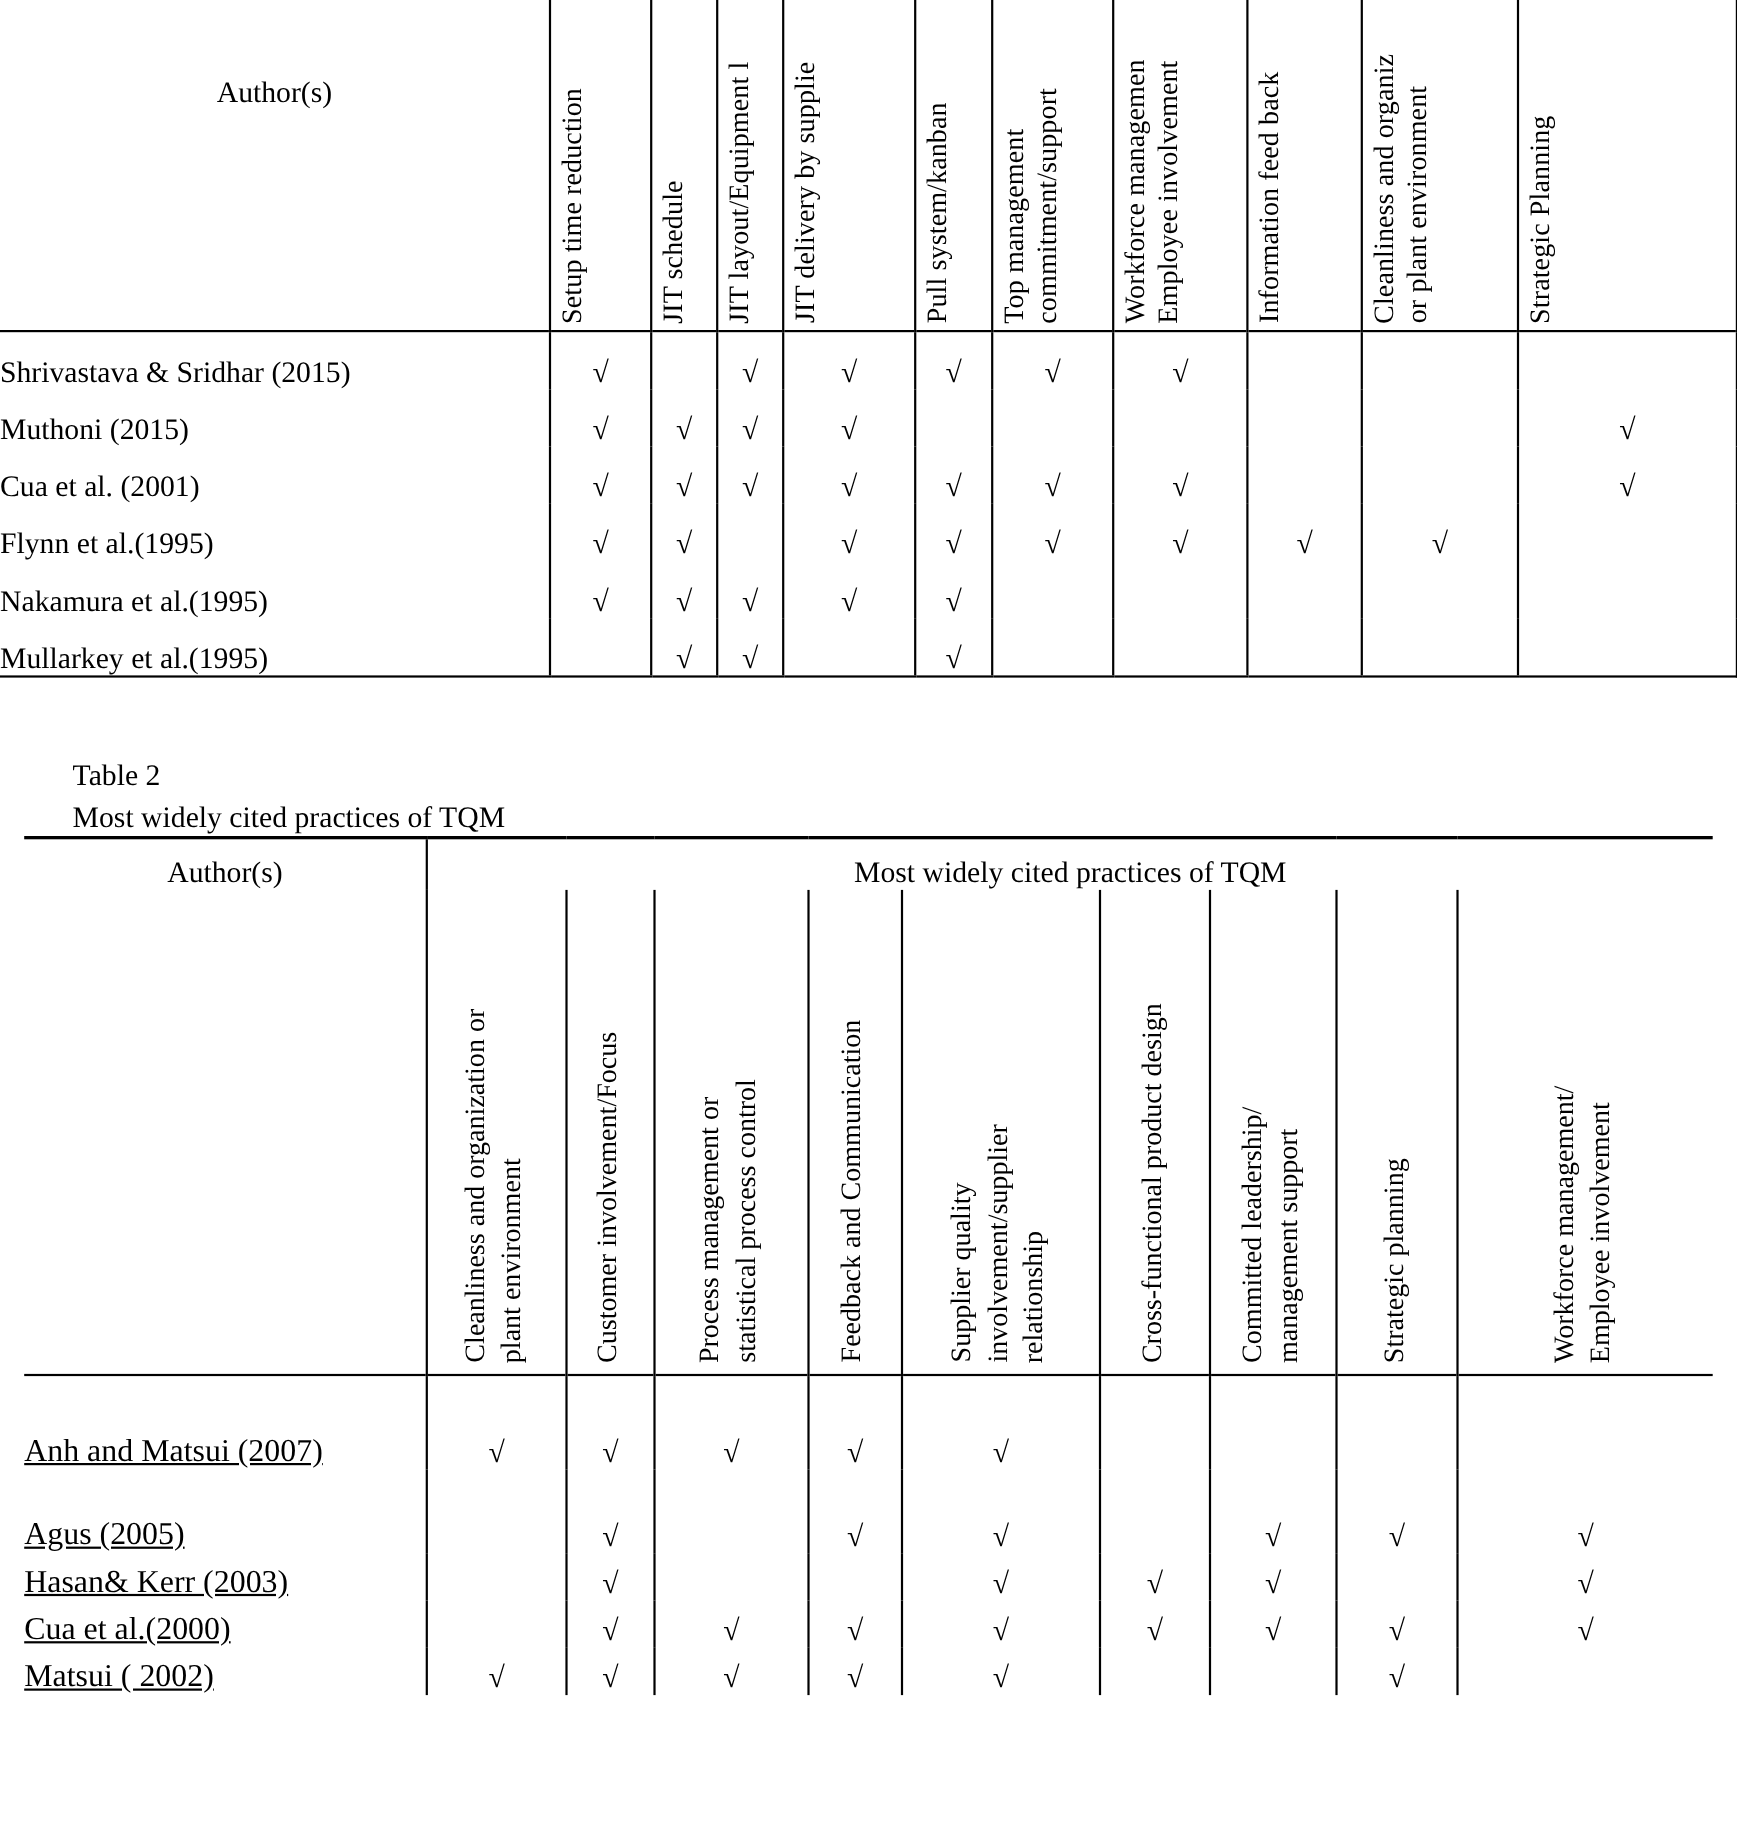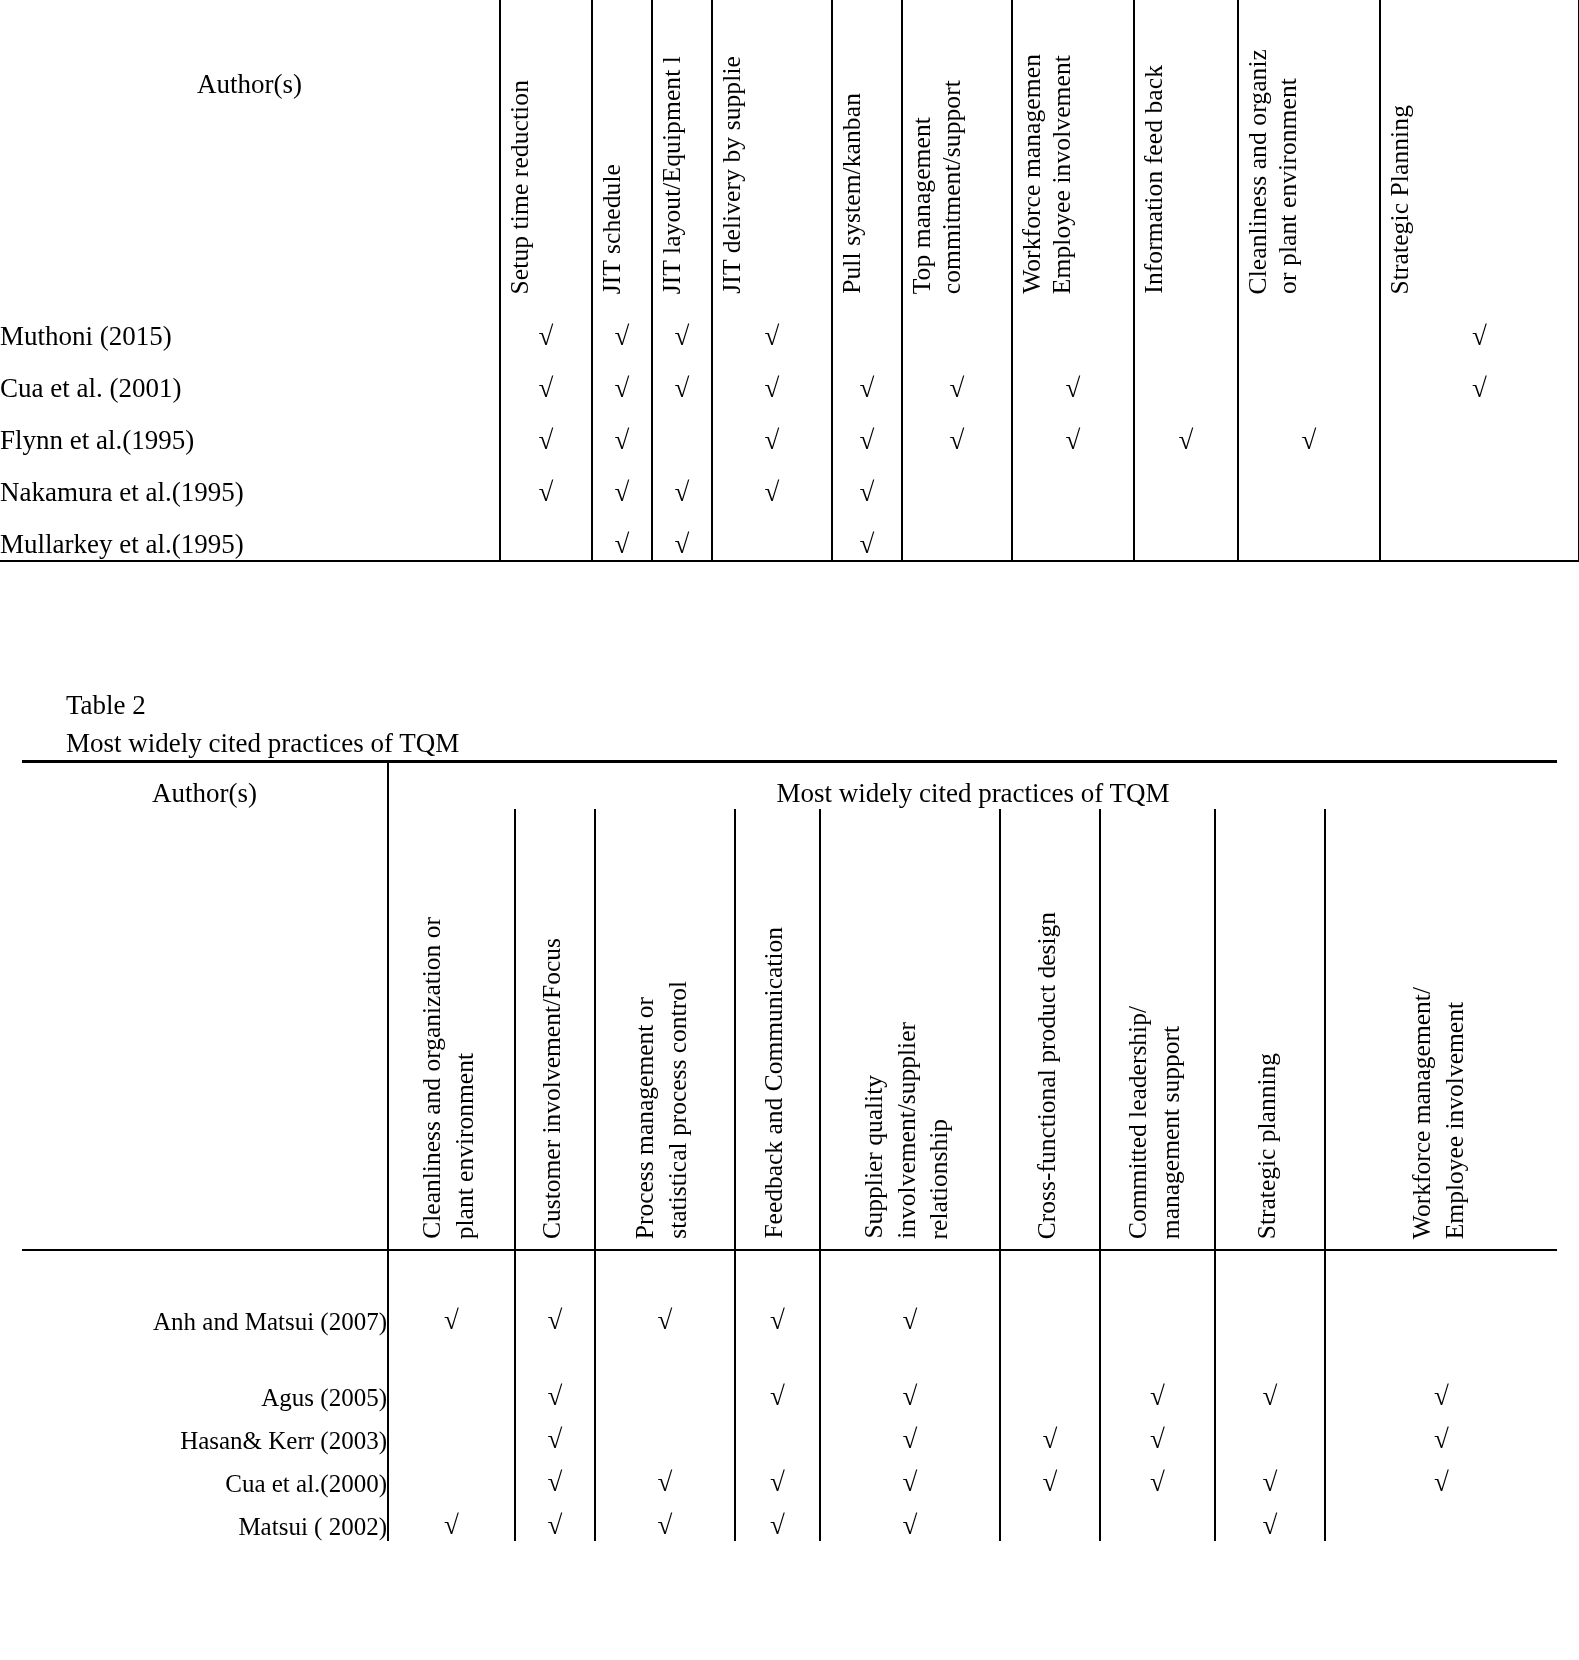--- a/index.html
+++ b/index.html
@@ -149,25 +149,26 @@
     line-height: 1.04;
     margin-right: 6px;
   }
   .t2-body-cell {
     border-left: 2.2px solid #000;
     text-align: center;
     font-size: 26px;
     vertical-align: middle;
   }
   .t2-author-cell {
-    text-align: right;
-    font-size: 25px;
+    text-align: left;
+    font-size: 29px;
     white-space: nowrap;
     vertical-align: middle;
     padding-right: 14px;
+    text-decoration: underline;
   }
   .r-tall { height: 76px; }
   .r-norm { height: 43px; }
   .r-first { height: 86px; }
 </style>
 </head>
 <body>
 
 <div class="t1-wrap">
   <table class="tbl">
@@ -238,20 +239,33 @@
             <span class="rot-line sq">or plant environment</span>
           </div>
         </td>
         <td class="rot-cell t1-last-border">
           <div class="rot-inner">
             <span class="rot-line">Strategic Planning</span>
           </div>
         </td>
       </tr>
 
+      <tr>
+        <td class="author-cell hrule-top"><span>Shrivastava  &amp; Sridhar (2015)</span></td>
+        <td class="body-cell hrule-top"><span class="chk">√</span></td>
+        <td class="body-cell hrule-top"></td>
+        <td class="body-cell hrule-top"><span class="chk">√</span></td>
+        <td class="body-cell hrule-top"><span class="chk">√</span></td>
+        <td class="body-cell hrule-top"><span class="chk">√</span></td>
+        <td class="body-cell hrule-top"><span class="chk">√</span></td>
+        <td class="body-cell hrule-top"><span class="chk">√</span></td>
+        <td class="body-cell hrule-top"></td>
+        <td class="body-cell hrule-top"></td>
+        <td class="body-cell hrule-top t1-last-border"></td>
+      </tr>
 
       <tr>
         <td class="author-cell"><span>Muthoni (2015)</span></td>
         <td class="body-cell"><span class="chk">√</span></td>
         <td class="body-cell"><span class="chk">√</span></td>
         <td class="body-cell"><span class="chk">√</span></td>
         <td class="body-cell"><span class="chk">√</span></td>
         <td class="body-cell"></td>
         <td class="body-cell"></td>
         <td class="body-cell"></td>

